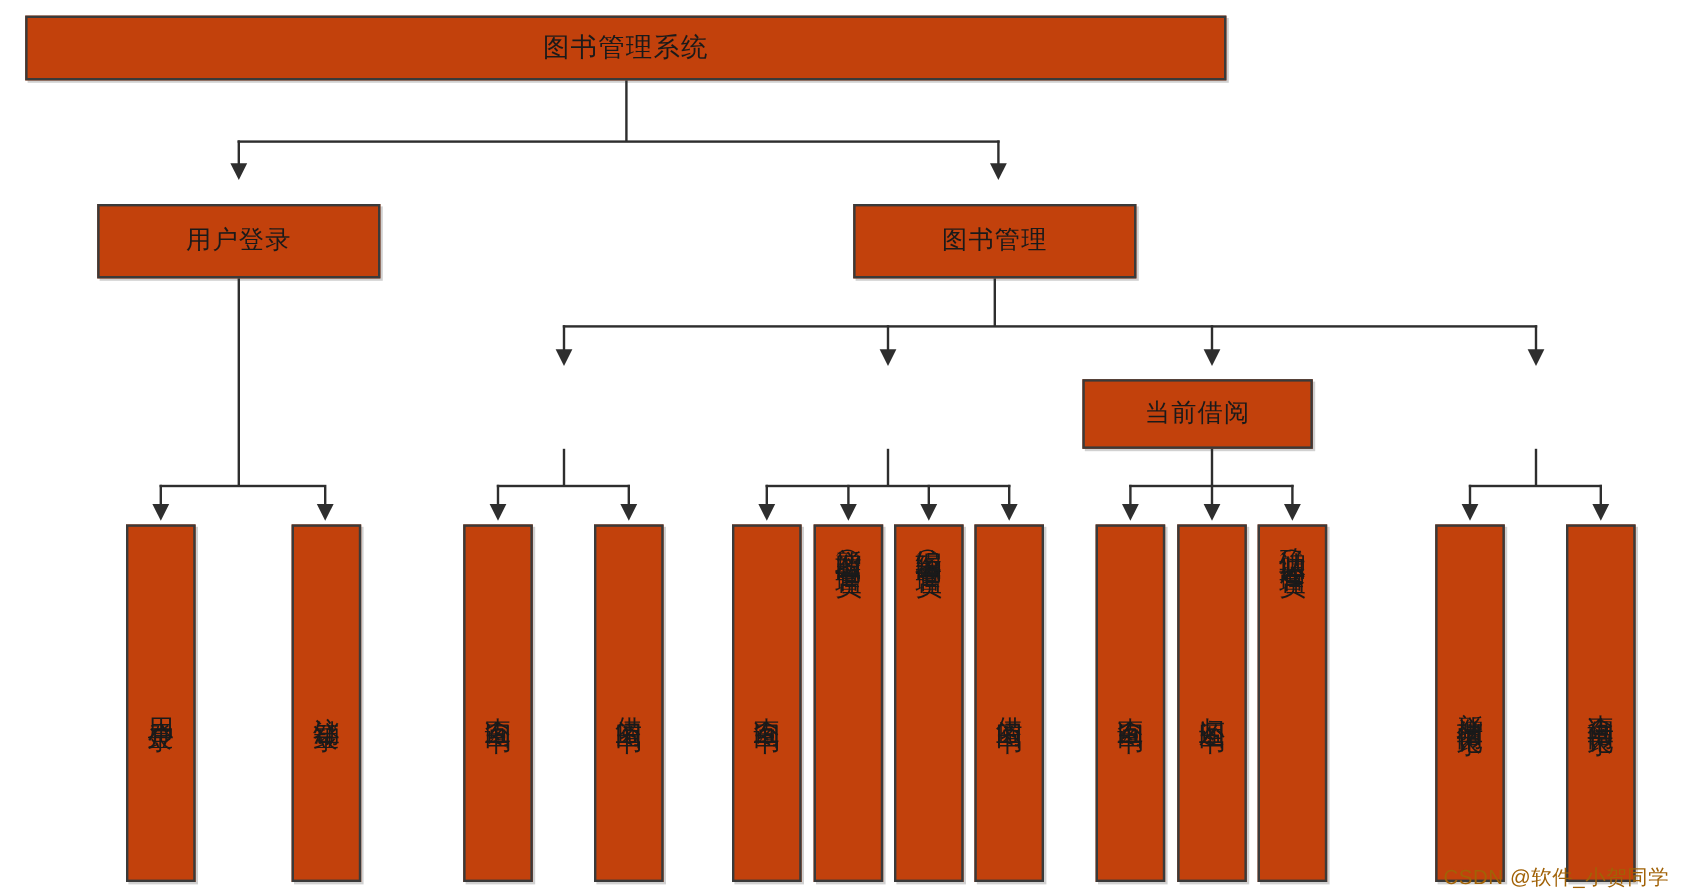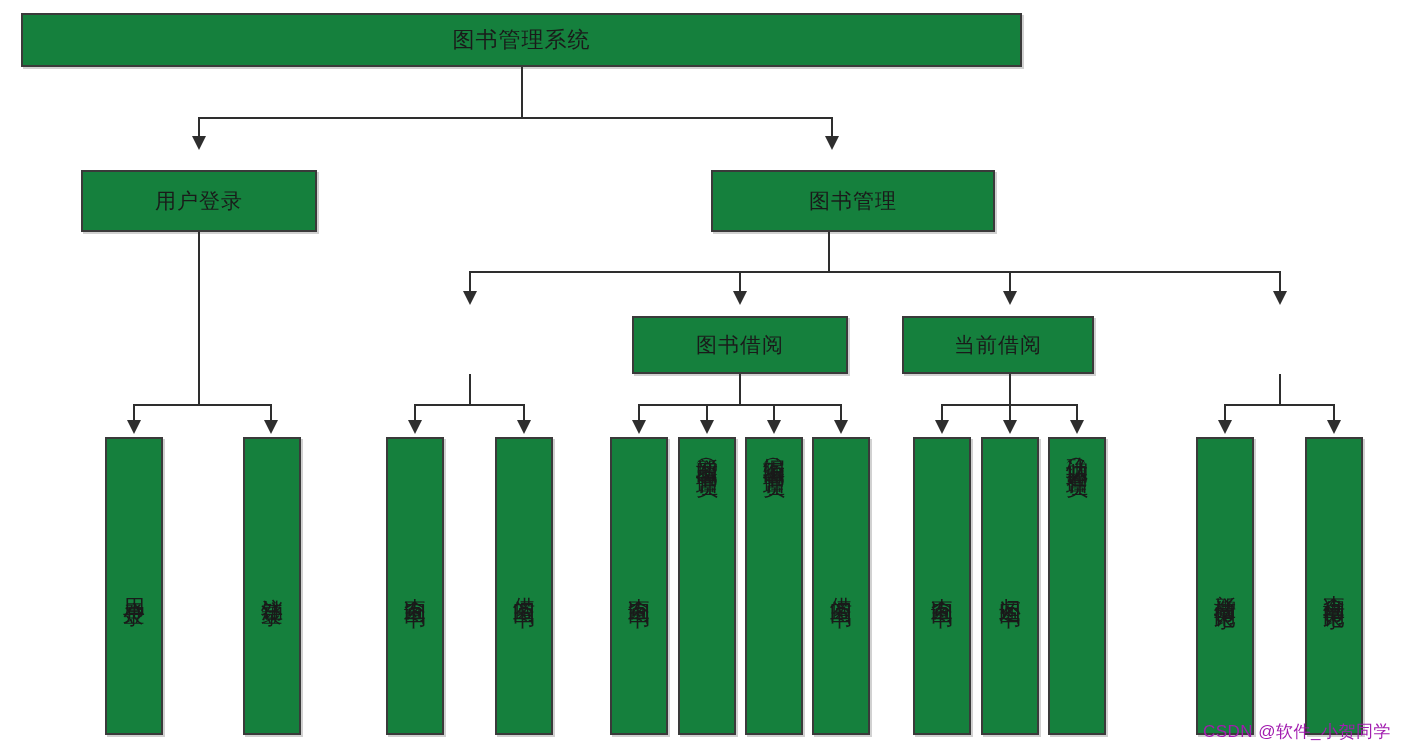--- a/index.html
+++ b/index.html
@@ -15,21 +15,21 @@
     width: 1405px;
     height: 747px;
     background: #ffffff;
     overflow: hidden;
   }
   
   .node {
     position: absolute;
     box-sizing: border-box;
     border: 2px solid #3a3a3a;
-    background: #15803d;
+    background: #c2410c;
     box-shadow: 2px 2px 0 rgba(0,0,0,0.18);
     display: flex;
     align-items: center;
     justify-content: center;
     color: #1a1a1a;
   }
   .node .label {
     font-size: 21px;
     line-height: 1.25;
     letter-spacing: 1px;
@@ -70,21 +70,21 @@
     border-left: 7px solid transparent;
     border-right: 7px solid transparent;
     border-top: 14px solid #2e2e2e;
   }
   
   #watermark {
     position: absolute;
     right: 14px;
     bottom: 4px;
     font-size: 17px;
-    color: #a21caf;
+    color: #a16207;
     white-space: nowrap;
     letter-spacing: 0.5px;
   }
 </style>
 </head>
 <body>
 
 <div id="canvas">
 
   <div class="node root" style="left:21px; top:13px; width:1001px; height:54px;">
@@ -97,21 +97,21 @@
 
   <div class="ln v" style="left:198px; top:117px; width:2px; height:24px;"></div>
   <div class="arrow" style="left:192px; top:136px;"></div>
   <div class="ln v" style="left:831px; top:117px; width:2px; height:24px;"></div>
   <div class="arrow" style="left:825px; top:136px;"></div>
 
   <div class="node" style="left:81px; top:170px; width:236px; height:62px;">
     <span class="label">用户登录</span>
   </div>
 
-  <div class="node" style="left:711px; top:170px; width:284px; height:62px;">
+  <div class="node" style="left:711px; top:170px; width:236px; height:62px;">
     <span class="label">图书管理</span>
   </div>
 
   <div class="ln v" style="left:198px; top:232px; width:2px; height:173px;"></div>
   <div class="ln h" style="left:133px; top:404px; width:137px; height:2px;"></div>
   <div class="ln v" style="left:133px; top:404px; width:2px; height:18px;"></div>
   <div class="arrow" style="left:127px; top:420px;"></div>
   <div class="ln v" style="left:270px; top:404px; width:2px; height:18px;"></div>
   <div class="arrow" style="left:264px; top:420px;"></div>
 
@@ -119,23 +119,20 @@
   <div class="ln h" style="left:469px; top:271px; width:812px; height:2px;"></div>
   <div class="ln v" style="left:469px; top:271px; width:2px; height:24px;"></div>
   <div class="arrow" style="left:463px; top:291px;"></div>
   <div class="ln v" style="left:739px; top:271px; width:2px; height:24px;"></div>
   <div class="arrow" style="left:733px; top:291px;"></div>
   <div class="ln v" style="left:1009px; top:271px; width:2px; height:24px;"></div>
   <div class="arrow" style="left:1003px; top:291px;"></div>
   <div class="ln v" style="left:1279px; top:271px; width:2px; height:24px;"></div>
   <div class="arrow" style="left:1273px; top:291px;"></div>
 
-  <div class="node" style="left:632px; top:316px; width:216px; height:58px;">
-    <span class="label">图书借阅</span>
-  </div>
   <div class="node" style="left:902px; top:316px; width:192px; height:58px;">
     <span class="label">当前借阅</span>
   </div>
 
   <div class="ln v" style="left:469px; top:374px; width:2px; height:31px;"></div>
   <div class="ln h" style="left:414px; top:404px; width:111px; height:2px;"></div>
   <div class="ln v" style="left:414px; top:404px; width:2px; height:18px;"></div>
   <div class="arrow" style="left:408px; top:420px;"></div>
   <div class="ln v" style="left:523px; top:404px; width:2px; height:18px;"></div>
   <div class="arrow" style="left:517px; top:420px;"></div>

